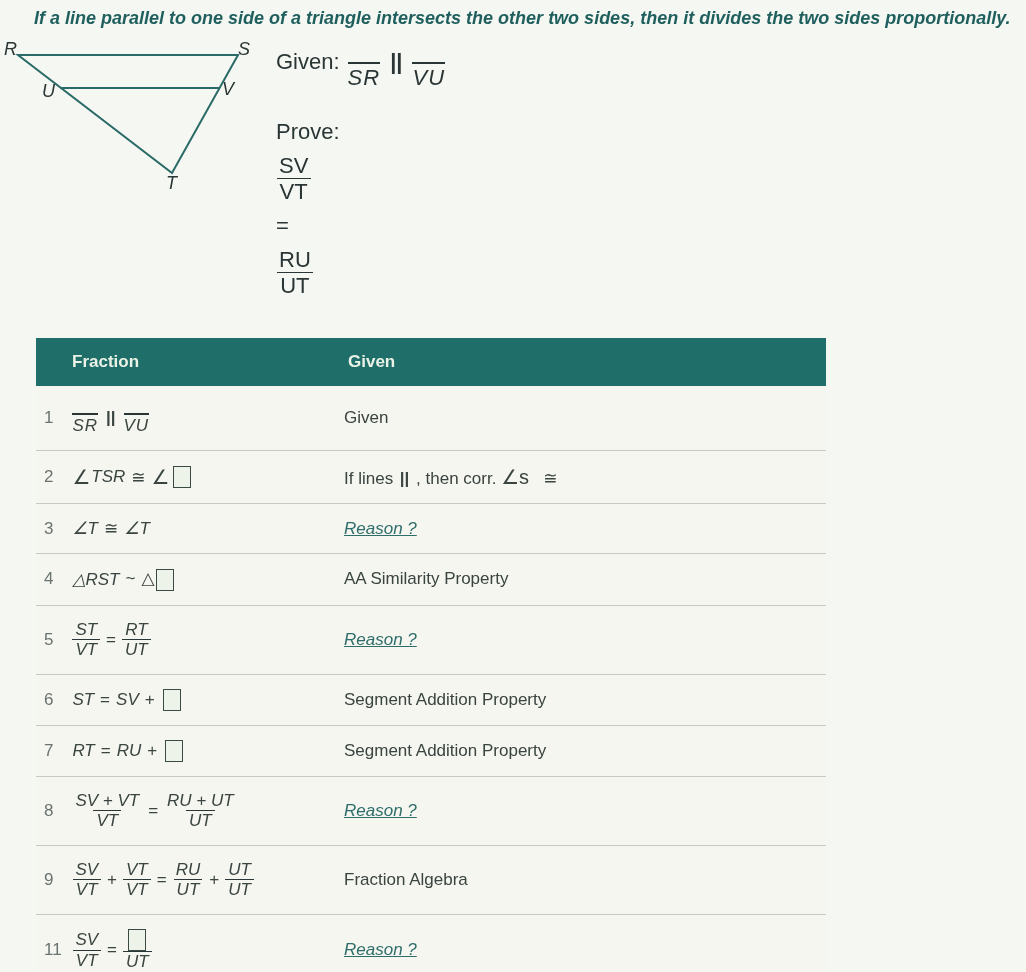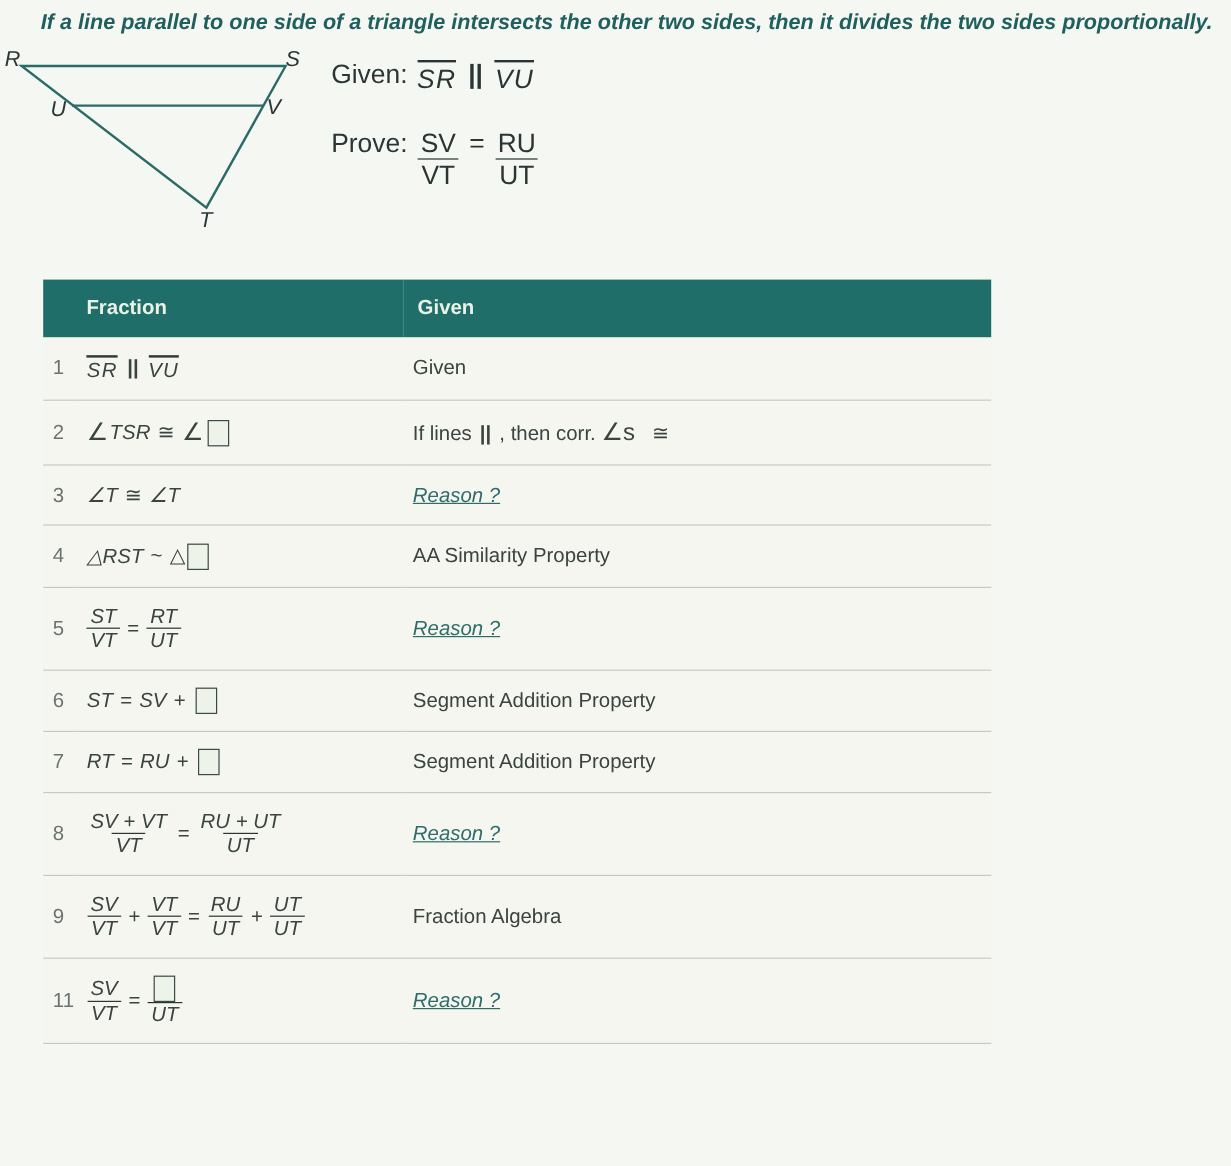--- a/index.html
+++ b/index.html
@@ -12,22 +12,22 @@
   }
   .page { padding: 8px 8px 24px 6px; }
   .instr { color: #1f5f5e; font-size: 18px; margin-bottom: 10px; }
   .theorem { color: #1f5f5e; font-style: italic; font-size: 18px; margin-left: 28px; margin-bottom: 14px; font-weight: bold; }
   .toprow { display: flex; align-items: flex-start; gap: 20px; margin-bottom: 40px; }
   .tri-wrap { width: 250px; position: relative; margin-left: 0; }
   .tri-svg { display: block; }
   .vlabel { position: absolute; font-style: italic; color:#2a3635; font-size:18px; }
   .gp { margin-top: 6px; color:#2a3635; }
   .gp .line { display: flex; align-items: flex-start; gap: 8px; font-size: 22px; margin-bottom: 28px; }
-  .gp .line.prove { margin-bottom: 0; }
-  .seg { position: relative; display: inline-block; padding-top: 4px; font-style: italic; letter-spacing: 1px; }
+  .gp .line.prove { margin-bottom: 0; flex-direction: column; }
+  .seg { position: relative; display: inline-block; padding-top: 4px; font-style: italic; letter-spacing: 1px; margin-top: 12px; }
   .seg::before {
     content: ""; position: absolute; top: 1px; left: 0; right: 0; height: 1.5px; background: #2a3635;
   }
   .frac { display: inline-flex; flex-direction: column; align-items: center; line-height: 1.15; }
   .frac .num, .frac .den { padding: 0 3px; }
   .frac .den { border-top: 1.5px solid #2a3635; }
   table.proof {
     border-collapse: collapse; width: 790px; margin-left: 30px; background: #f5f6f0;
   }
   table.proof th {

